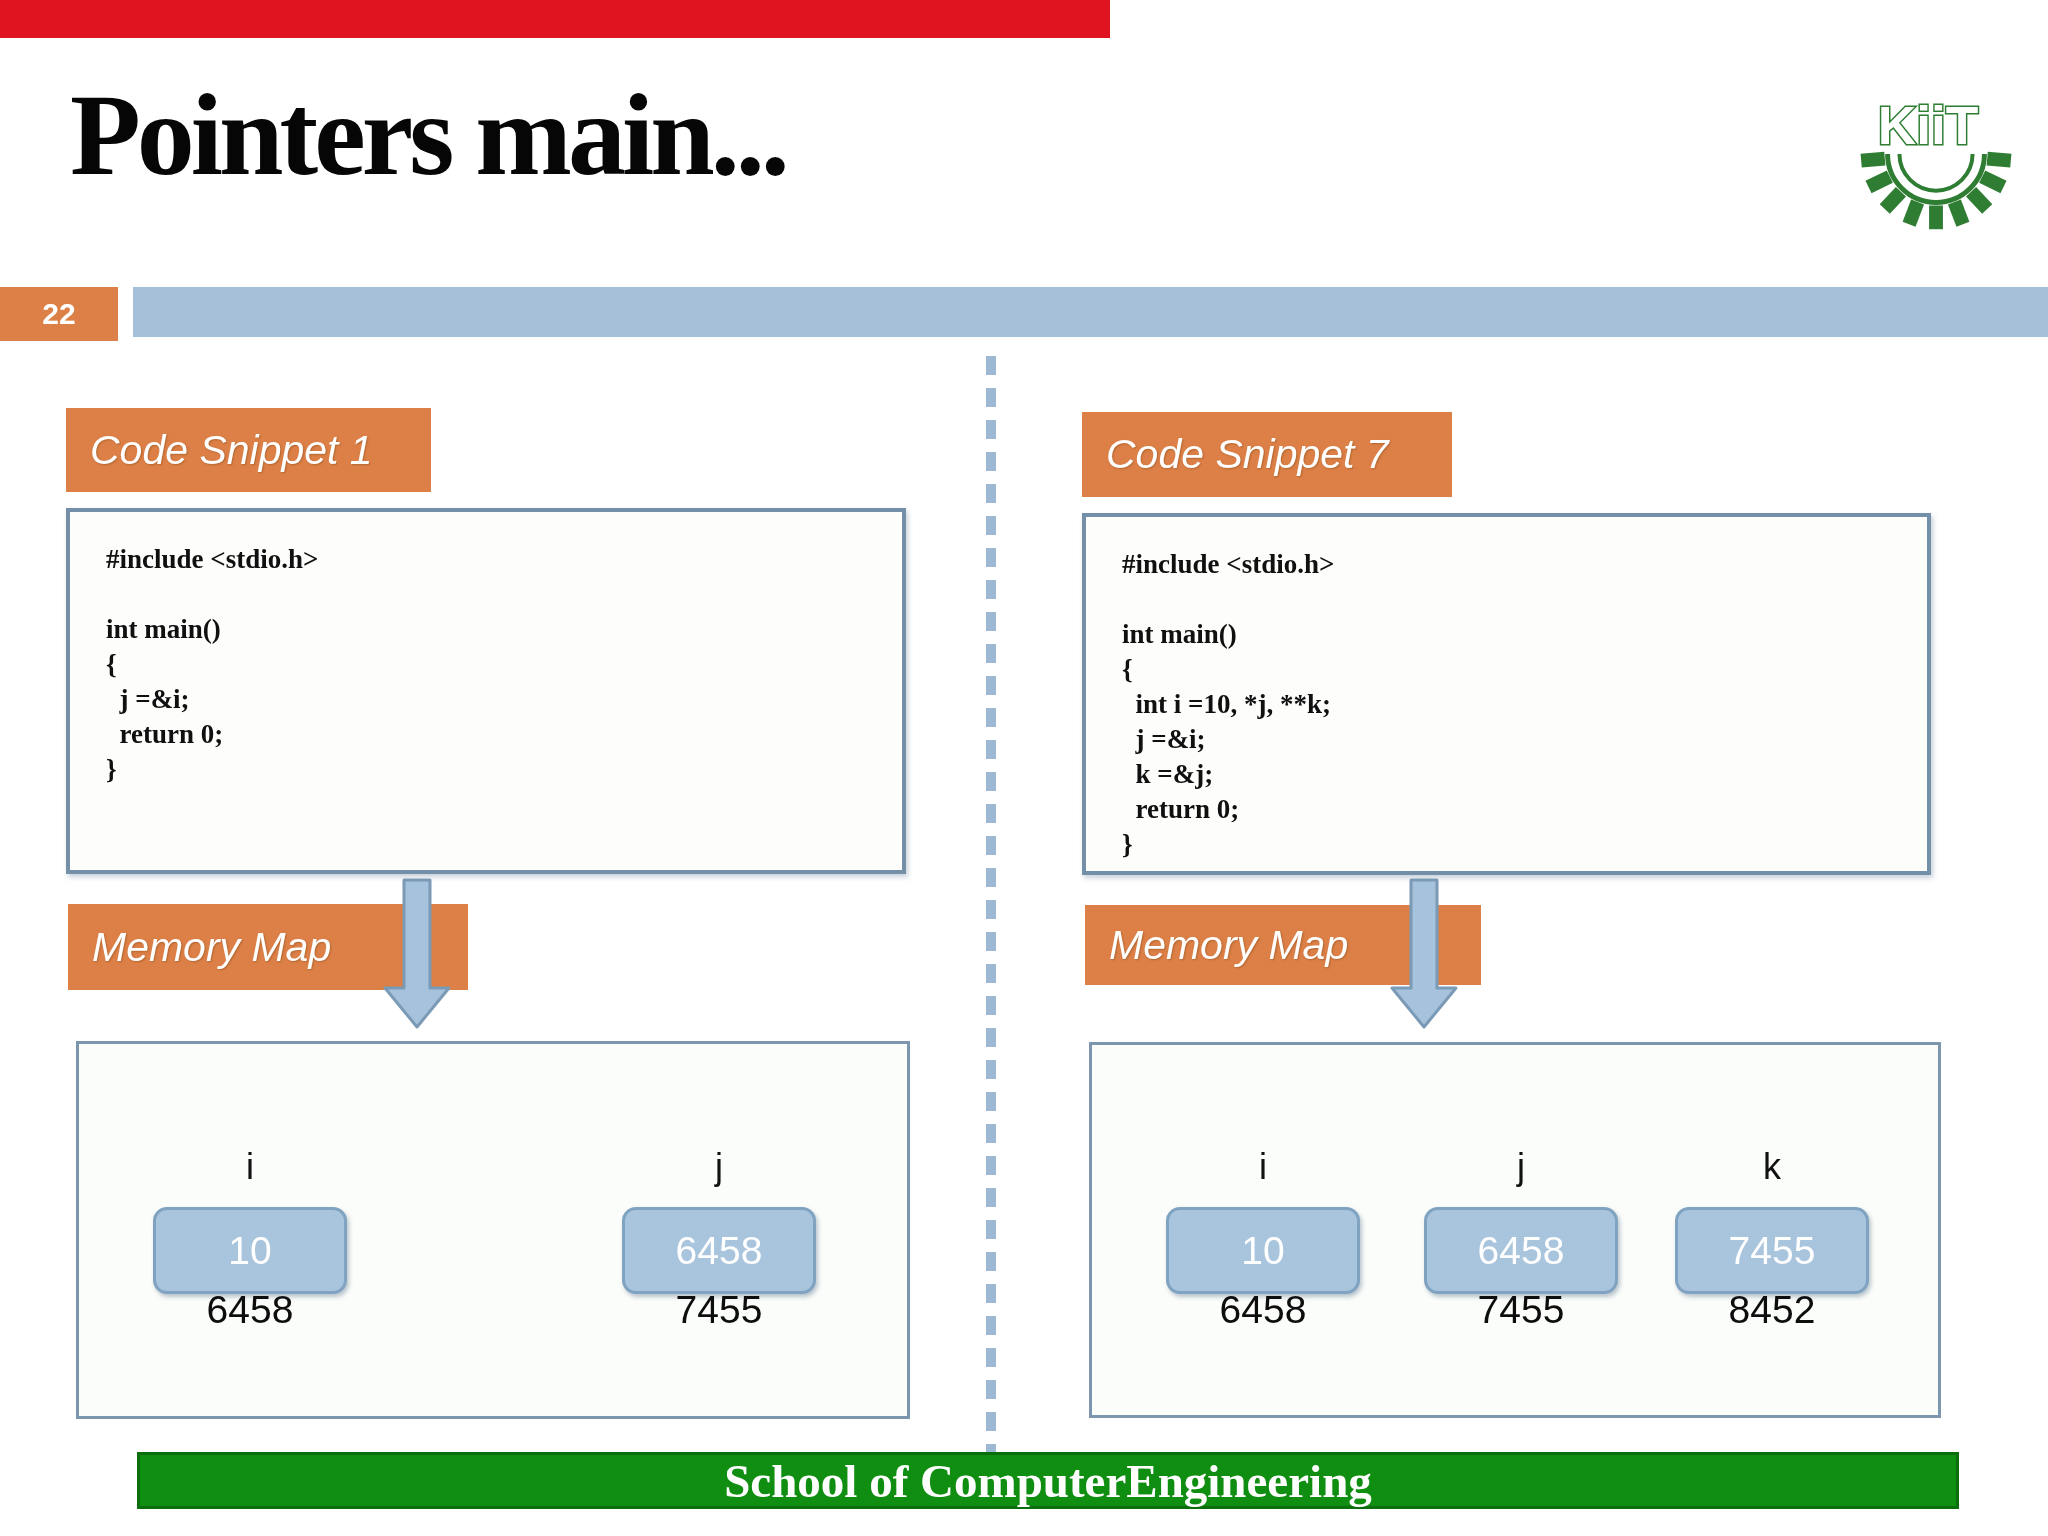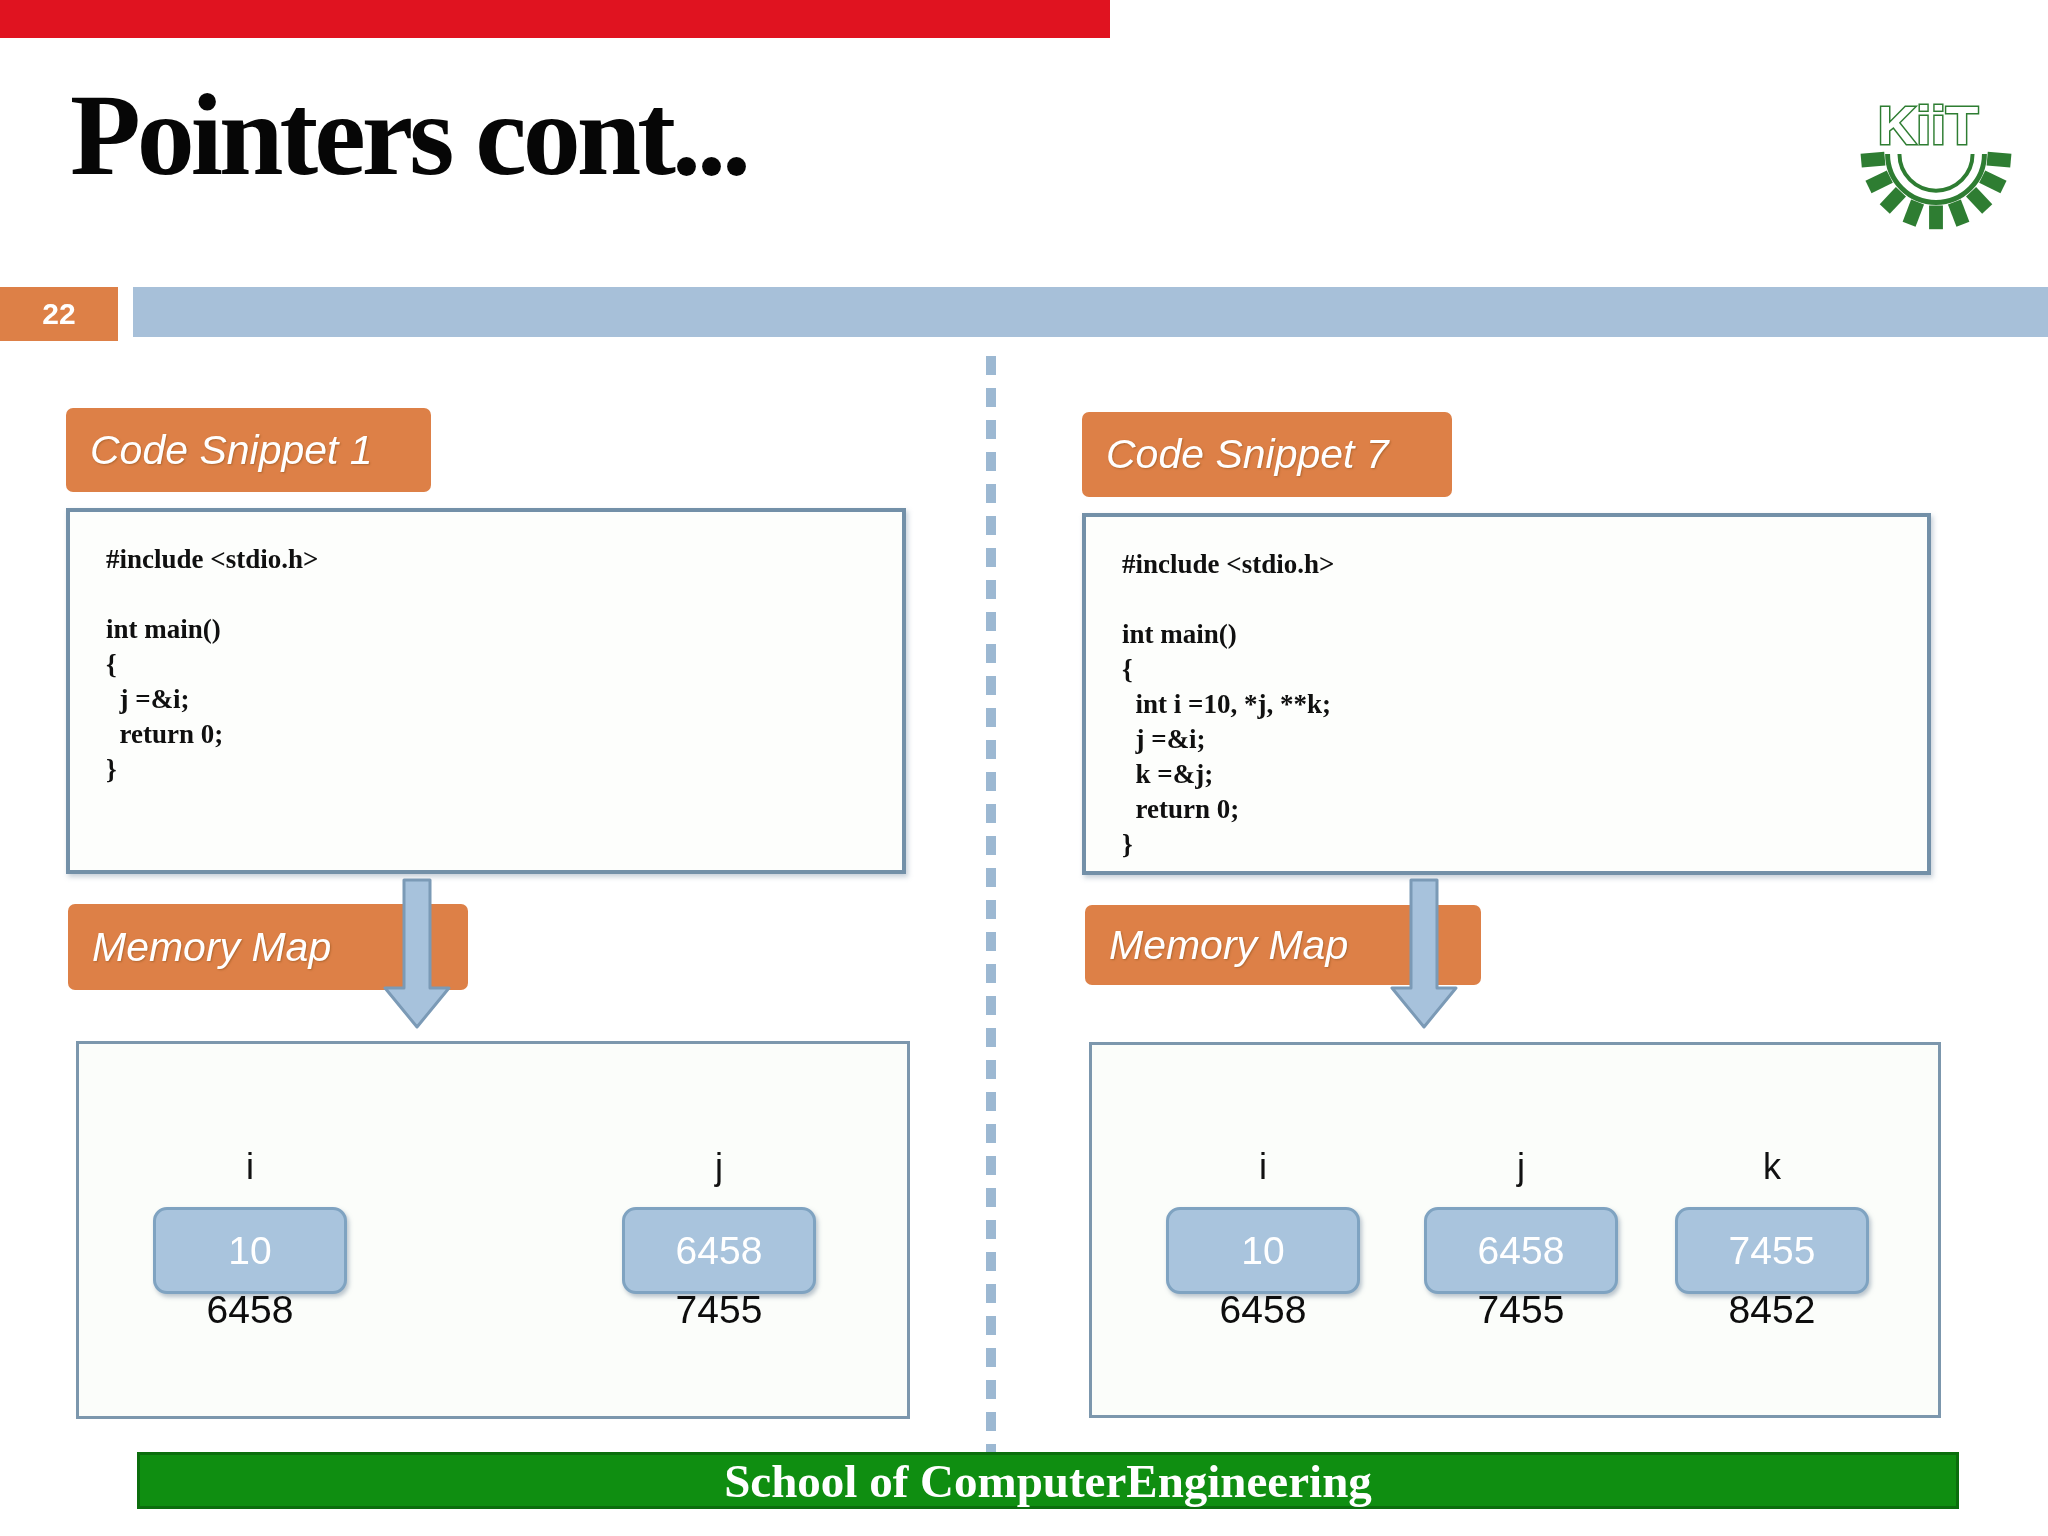--- a/index.html
+++ b/index.html
@@ -34,21 +34,20 @@
   .divider{
     left:986px;top:356px;width:10px;height:1096px;
     background:repeating-linear-gradient(to bottom,#9cb8d2 0 19px,transparent 19px 32px);
   }
 
   
   .sec-header{
     background:#dd8047;color:#ffffff;font-style:italic;font-size:41px;
     display:flex;align-items:center;padding-left:24px;box-sizing:border-box;
     text-shadow:1px 1px 2px rgba(140,80,30,.55);
-    border-radius:7px;
   }
   .cs1{left:66px;top:408px;width:365px;height:84px;}
   .cs2{left:1082px;top:412px;width:370px;height:85px;}
   .mm1{left:68px;top:904px;width:400px;height:86px;}
   .mm2{left:1085px;top:905px;width:396px;height:80px;}
 
   
   .code-box{
     background:#fdfefc;border:4px solid #7390a8;box-sizing:border-box;
     padding:30px 20px 0 36px;box-shadow:2px 3px 5px rgba(130,150,170,.45);
@@ -94,21 +93,21 @@
     background:#0f8e11;border:3px solid #0b6e0d;box-sizing:border-box;
     display:flex;align-items:center;justify-content:center;
     font-family:"Liberation Serif",serif;font-weight:bold;font-size:47px;color:#ffffff;
   }
 </style>
 </head>
 <body>
 
 <div class="abs top-bar"></div>
 
-<div class="abs title">Pointers cont...</div>
+<div class="abs title">Pointers main...</div>
 
 <svg class="abs logo" viewBox="0 0 170 150">
   <g>
     <g fill="#2e7d32">
       <rect x="78" y="118" width="14" height="24" transform="rotate(-85 85 66)"></rect>
       <rect x="78" y="118" width="14" height="24" transform="rotate(-64 85 66)"></rect>
       <rect x="78" y="118" width="14" height="24" transform="rotate(-43 85 66)"></rect>
       <rect x="78" y="118" width="14" height="24" transform="rotate(-21 85 66)"></rect>
       <rect x="78" y="118" width="14" height="24"></rect>
       <rect x="78" y="118" width="14" height="24" transform="rotate(21 85 66)"></rect>

